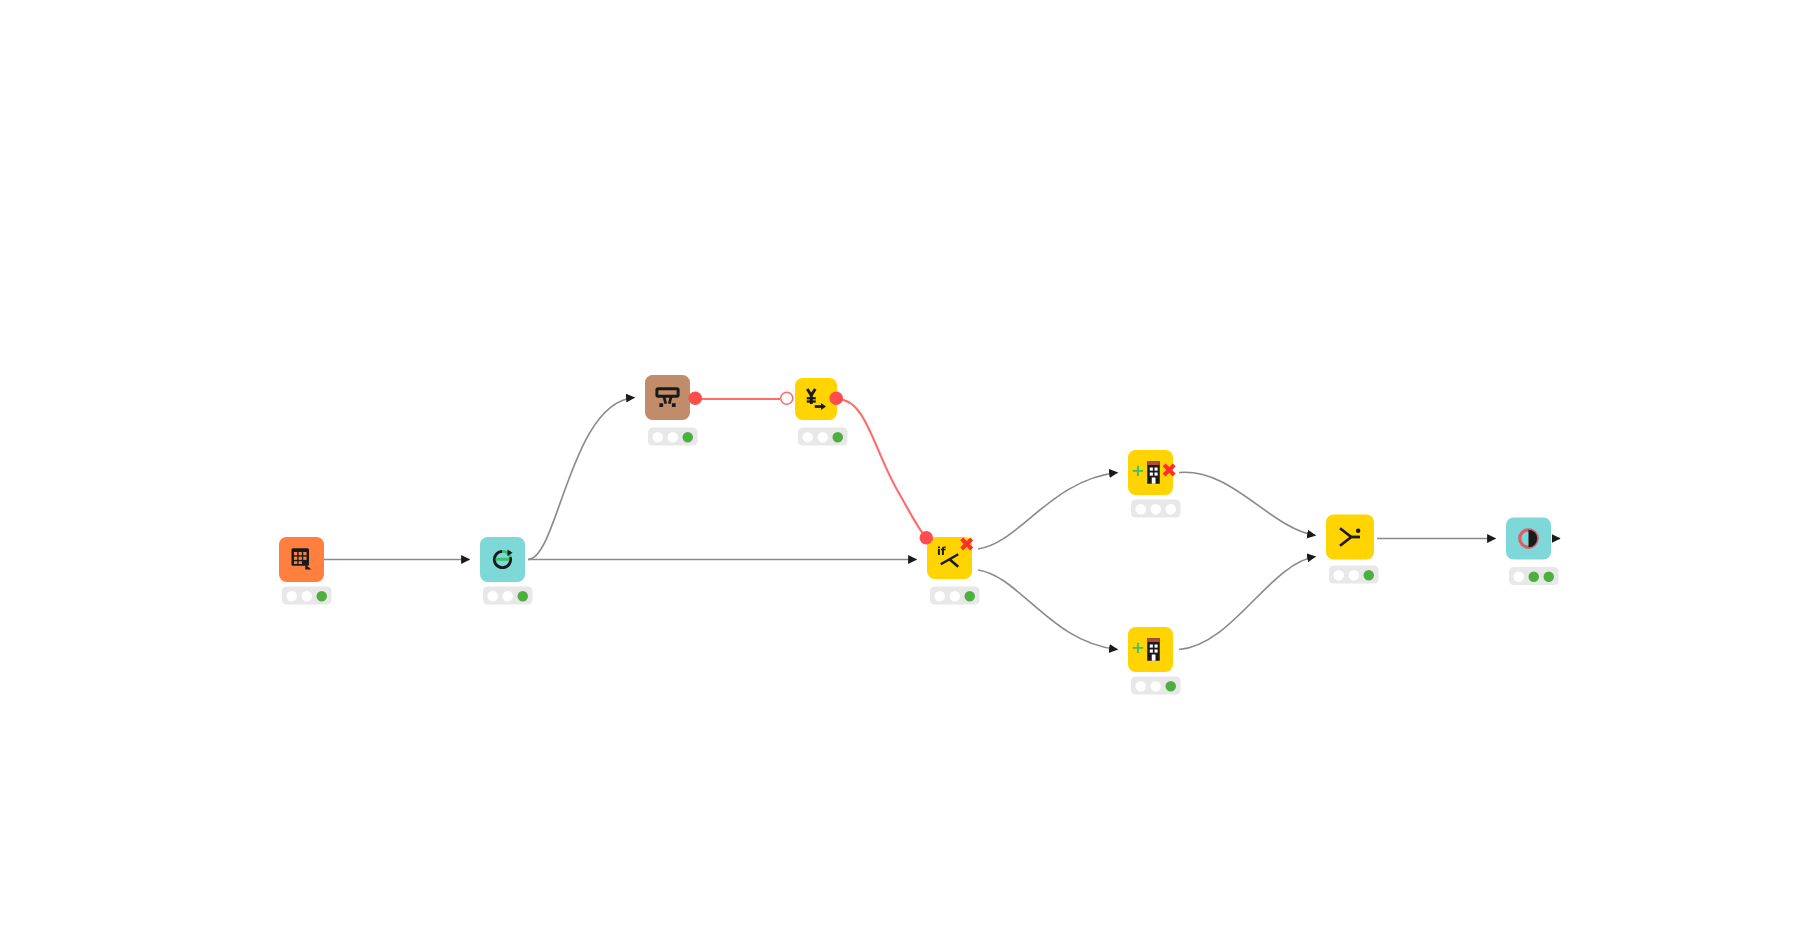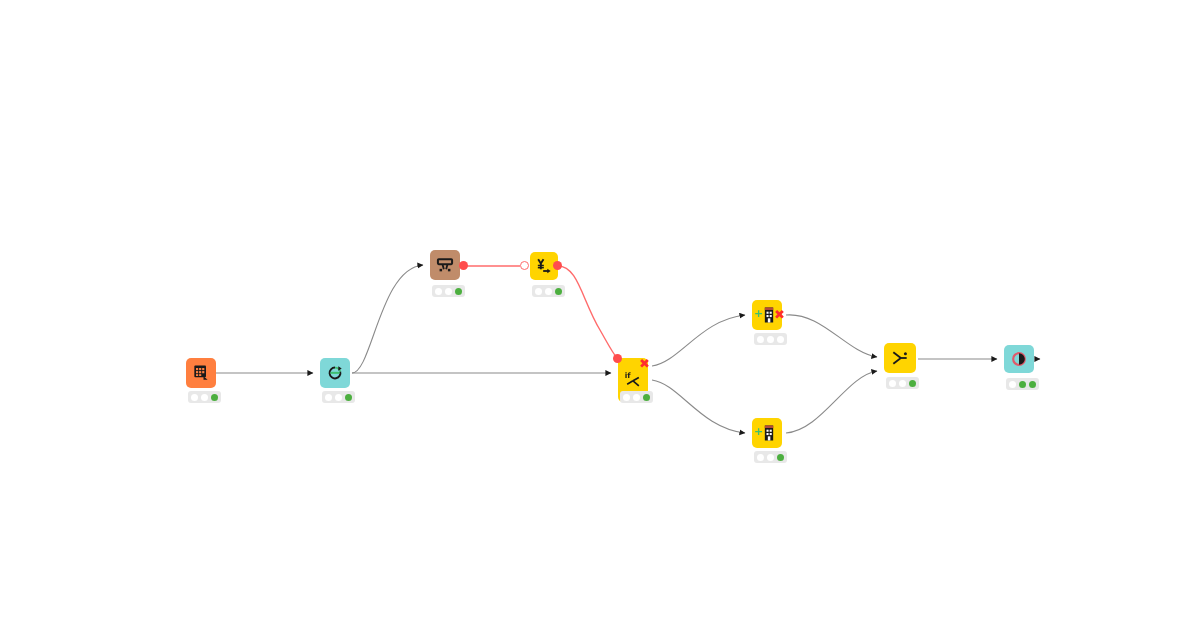--- a/index.html
+++ b/index.html
@@ -211,21 +211,21 @@
       <path d="M11,18 h7" fill="none" stroke="#1a1a1a" stroke-width="2.2"></path>
       <path d="M16,15.2 l4,2.8 l-4,2.8 z" fill="#1a1a1a"></path>
     </svg>
   </div>
   <div class="status-pill" style="left:532px; top:285px;">
     <span class="dot"></span>
     <span class="dot"></span>
     <span class="dot green"></span>
   </div>
 
-  <div class="node" style="left:618px; top:358px; background:#ffd400; width:30px; height:44px;">
+  <div class="node" style="left:618px; top:358px; background:#ffd400; width:30px; height:28px;">
     <svg class="glyph" viewBox="0 0 24 24">
       <text x="2" y="10" font-family="DejaVu Sans, sans-serif" font-size="9" font-weight="bold" fill="#1a1a1a">if</text>
       <path d="M5,17 L12,13" fill="none" stroke="#1a1a1a" stroke-width="2"></path>
       <path d="M12,13 L19,9" fill="none" stroke="#1a1a1a" stroke-width="2"></path>
       <path d="M12,13 L19,19" fill="none" stroke="#1a1a1a" stroke-width="2"></path>
     </svg>
   </div>
   <div class="status-pill" style="left:620px; top:391px;">
     <span class="dot"></span>
     <span class="dot"></span>

